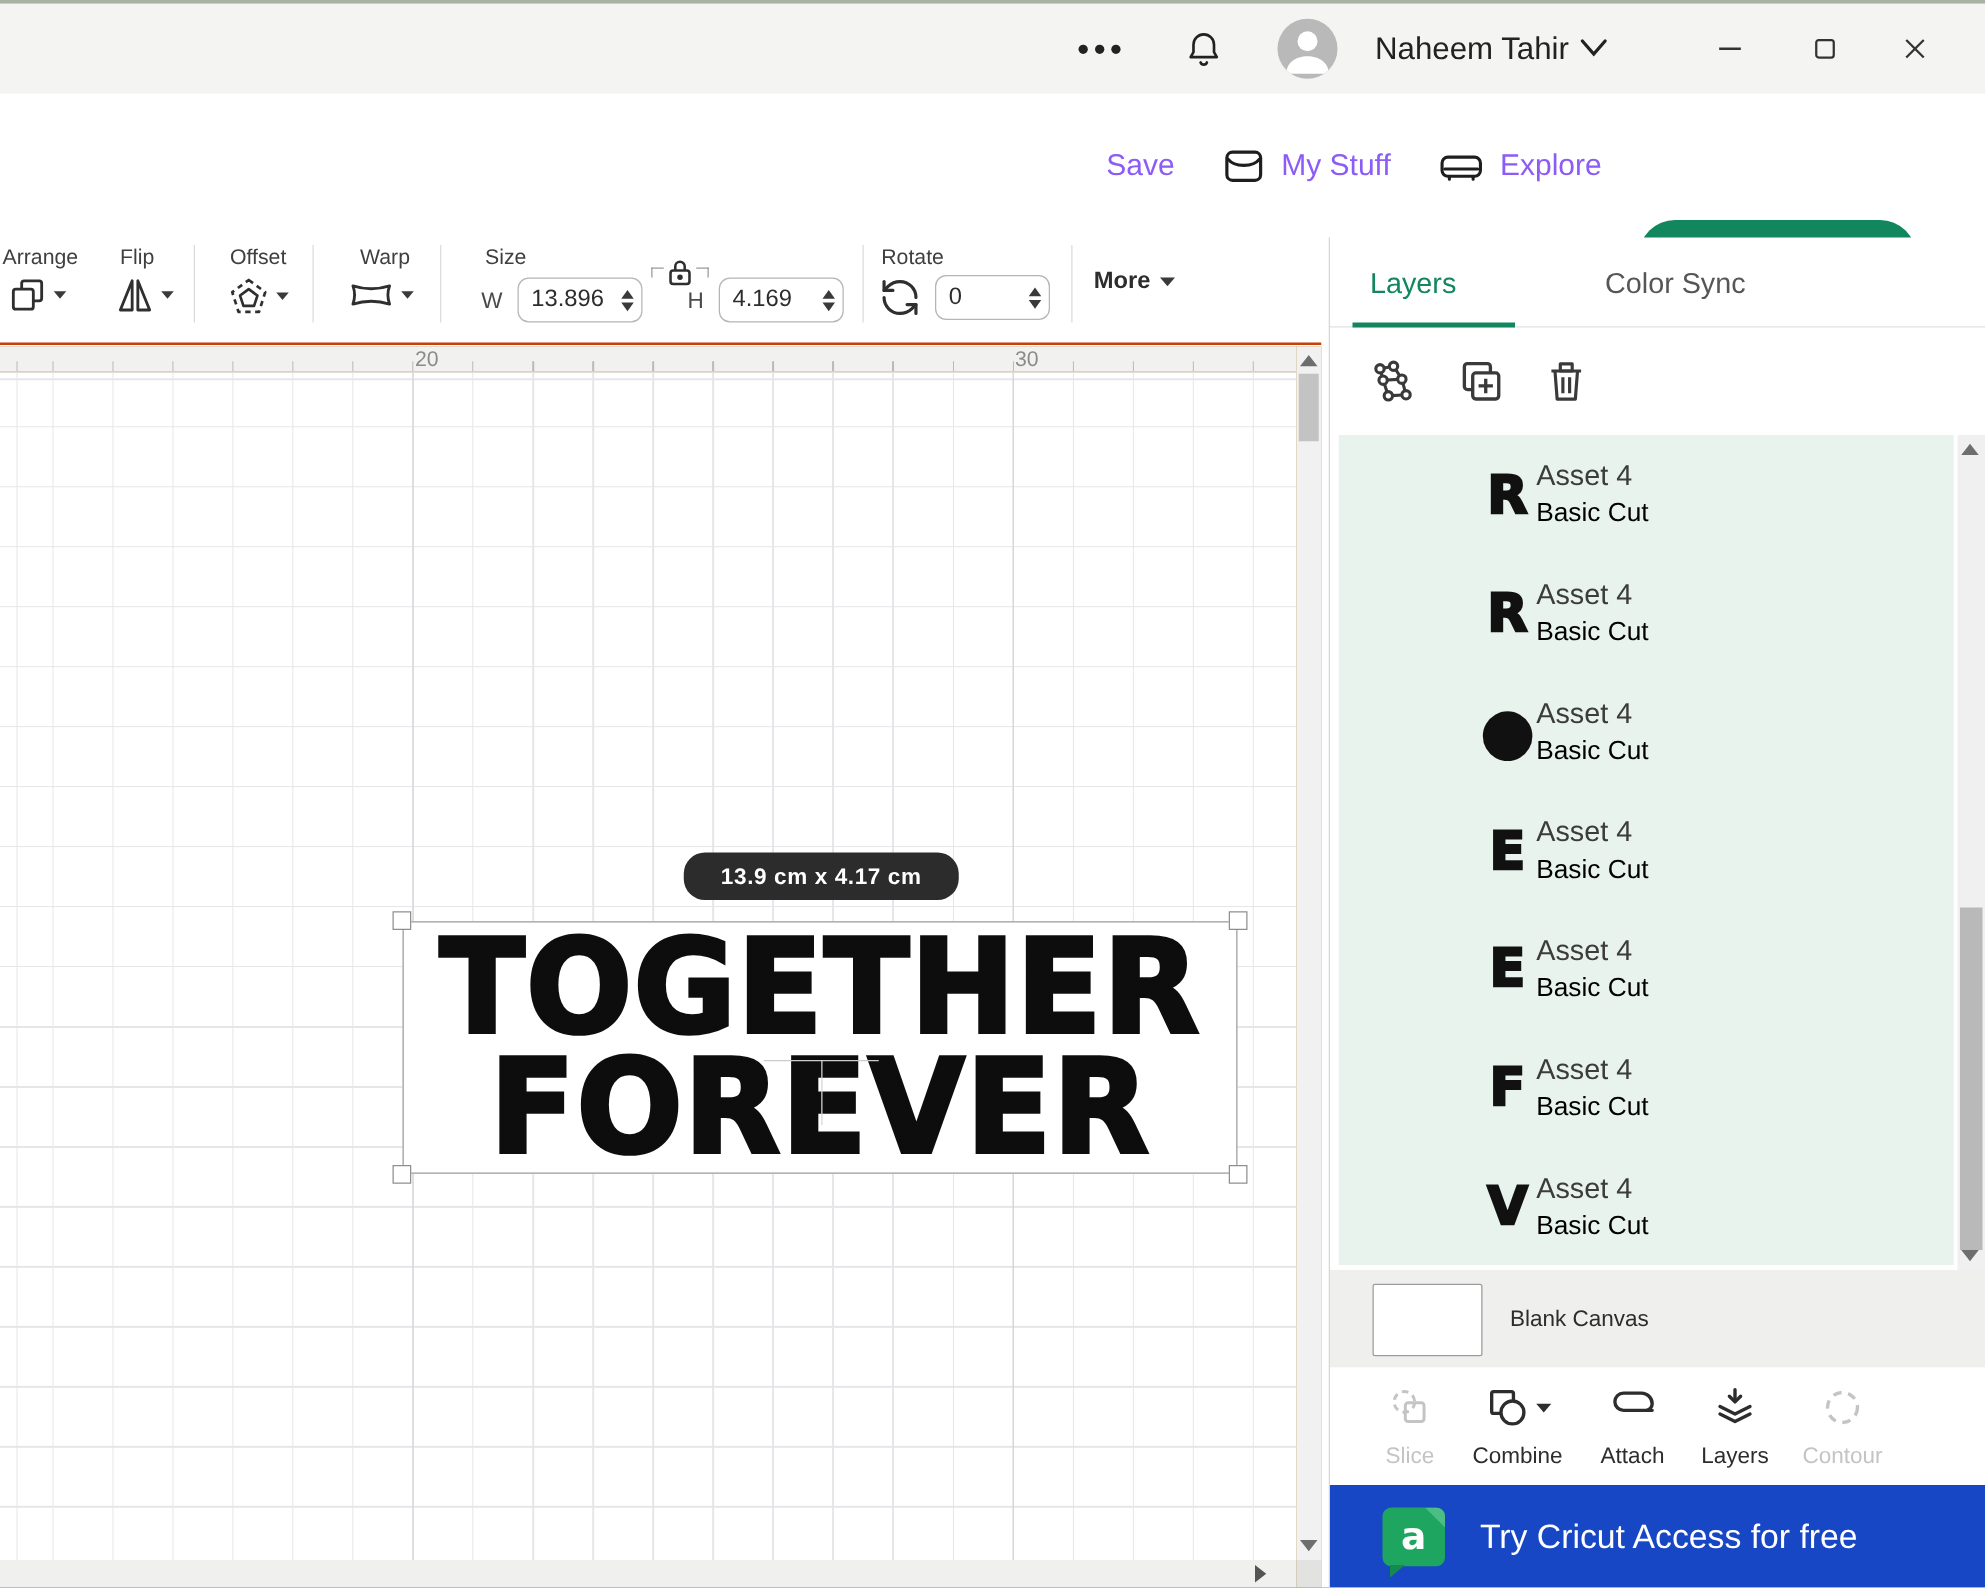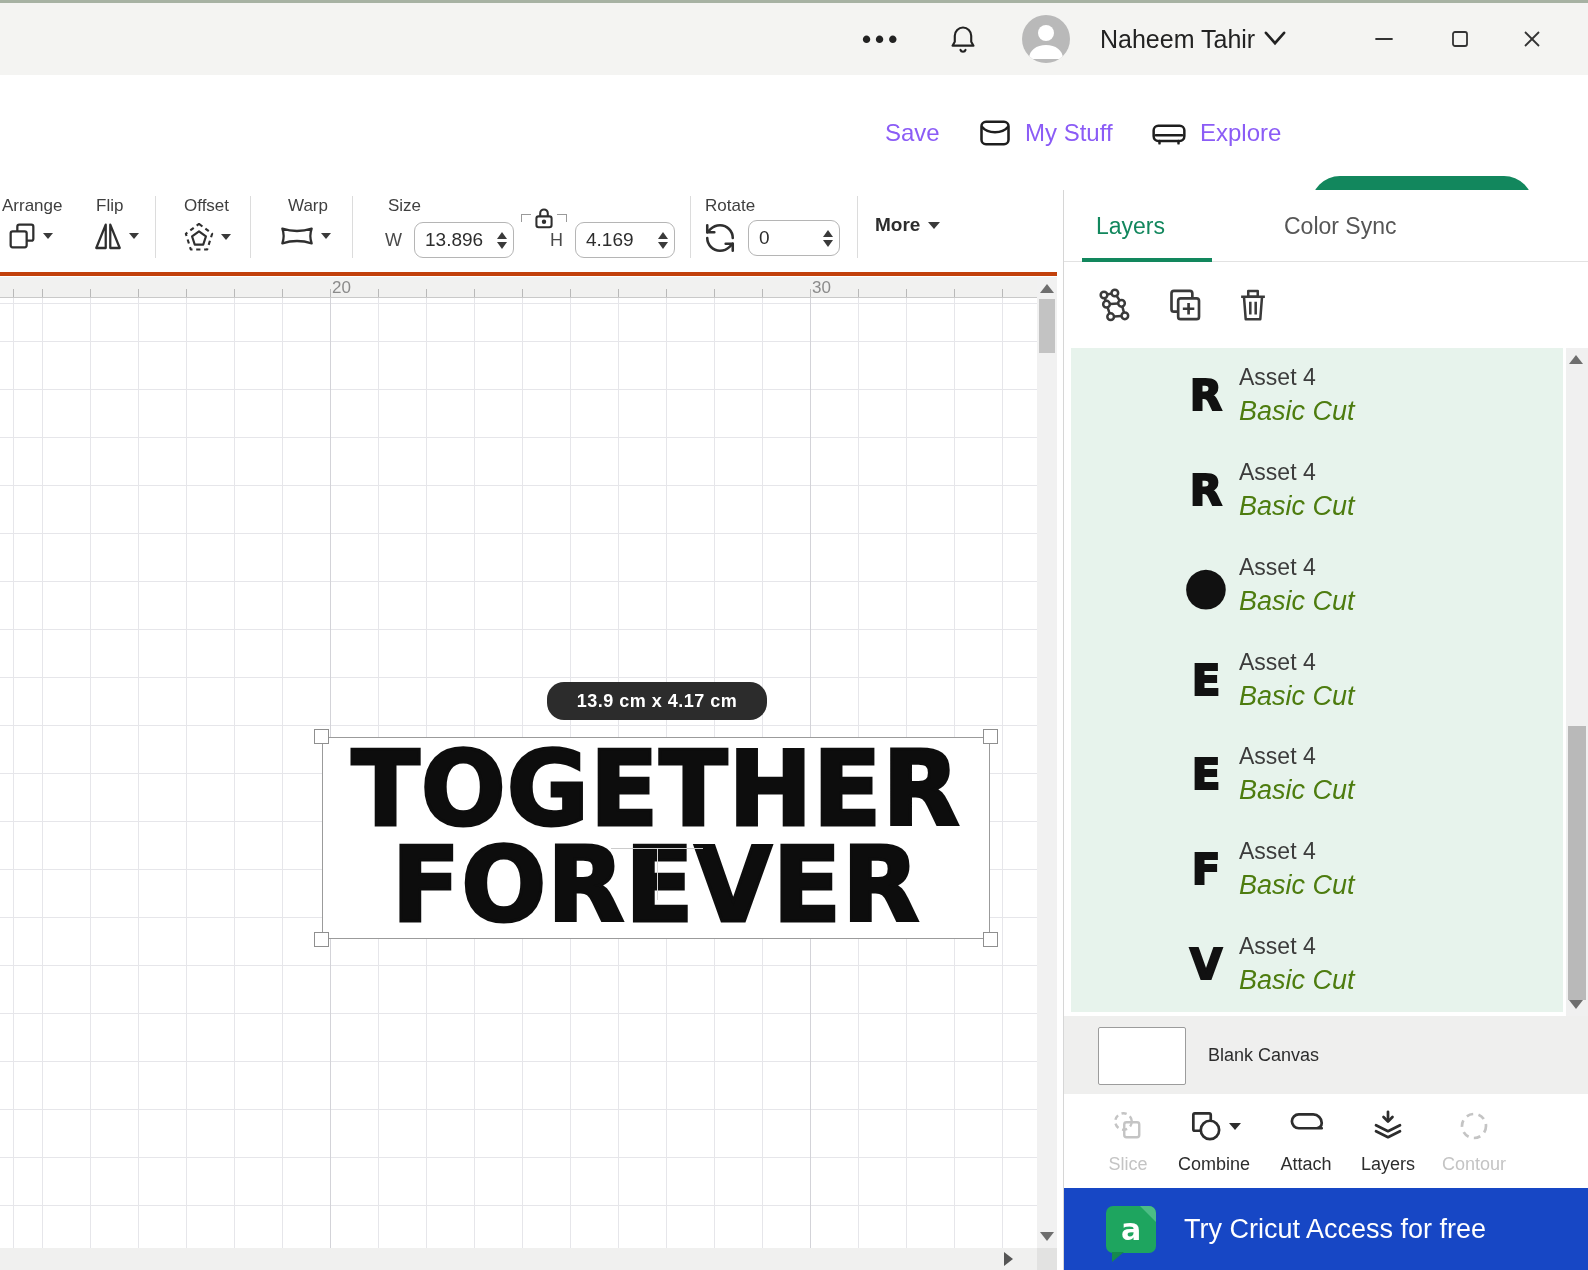--- a/index.html
+++ b/index.html
@@ -18,21 +18,21 @@
   .winbtn { position:absolute; top:18px; width:36px; height:36px; display:flex; align-items:center; justify-content:center; }
   .winbtn.min { left:1366px; } .winbtn.max { left:1442px; } .winbtn.close { left:1514px; }
 
   
   .header { position:absolute; top:75px; left:0; width:100%; height:115px; background:#fff; }
   .hdr-item { position:absolute; top:0; height:115px; display:flex; align-items:center; gap:12px; font-size:24px; color:#8b5cf6; cursor:pointer; }
   .hdr-save { left:885px; } .hdr-mystuff { left:977px; } .hdr-explore { left:1150px; }
   .make-btn { position:absolute; left:1311px; top:101px; width:222px; height:58px; border-radius:29px; background:#12875d; border:none; color:#fff; font-size:24px; font-weight:bold; font-family:"Liberation Sans",sans-serif; cursor:pointer; }
 
   
-  .toolbar { position:absolute; top:190px; left:0; width:1057px; height:86px; background:#fff; border-bottom:4px solid #c2410c; }
+  .toolbar { position:absolute; top:190px; left:0; width:1057px; height:86px; background:#fff; border-bottom:2px solid #c2410c; }
   .tb-label { position:absolute; top:6px; font-size:17px; color:#3f3f3f; }
   .tb-icon { position:absolute; top:30px; display:flex; align-items:center; gap:5px; color:#2f2f2f; }
   .tb-divider { position:absolute; top:6px; height:62px; width:1px; background:#dcdcdc; }
   .caret-down { width:0; height:0; border-left:6px solid transparent; border-right:6px solid transparent; border-top:7px solid #3a3a3a; }
   .caret-sm { width:0; height:0; border-left:5px solid transparent; border-right:5px solid transparent; border-top:6px solid #3a3a3a; }
   .num-field { display:flex; align-items:center; justify-content:space-between; width:100px; height:36px; border:1.5px solid #b5b5b5; border-radius:9px; padding:0 6px 0 10px; background:#fff; }
   .num-field input { border:none; outline:none; width:62px; font-size:19px; color:#2d2d2d; font-family:"Liberation Sans",sans-serif; background:transparent; }
   .stepper { display:flex; flex-direction:column; gap:3px; align-items:center; cursor:pointer; }
   .stepper .up { width:0; height:0; border-left:5px solid transparent; border-right:5px solid transparent; border-bottom:7px solid #3a3a3a; }
   .stepper .dn { width:0; height:0; border-left:5px solid transparent; border-right:5px solid transparent; border-top:7px solid #3a3a3a; }
@@ -84,23 +84,23 @@
   .tab.layers { left:32px; color:#12875d; font-weight:normal; }
   .tab.colorsync { left:220px; color:#565656; }
   .tab-underline { position:absolute; left:18px; bottom:-1px; width:130px; height:4px; background:#12875d; }
   .panel-icons { position:absolute; top:72px; left:0; width:100%; height:86px; display:flex; align-items:center; gap:30px; padding-left:30px; color:#3a3a3a; }
   .picon { cursor:pointer; display:flex; }
 
   .layer-list { position:absolute; top:158px; left:7px; width:492px; height:664px; background:#e7f3ec; display:flex; flex-direction:column; }
   .layer-row { flex:1; display:flex; align-items:center; cursor:pointer; }
   .layer-glyph { width:46px; margin-left:112px; text-align:center; font-family:"DejaVu Sans",sans-serif; font-weight:bold; font-size:42px; color:#111; -webkit-text-stroke:2px #111; }
   .layer-glyph.dot { font-size:52px; -webkit-text-stroke:0; }
-  .layer-meta { margin-left:10px; }
+  .layer-meta { }
   .layer-title { font-size:23px; color:#3c3c3c; }
-  .layer-sub { font-size:27px; color:#4d7c0f; margin-top:5px;font-style:italic; }
+  .layer-sub { font-size:21px; color:#000000; margin-top:5px; }
 
   .panel-scroll { position:absolute; right:0; top:158px; width:22px; height:668px; background:#f0f0f0; }
   .panel-scroll .thumb { position:absolute; left:2px; top:378px; width:18px; height:274px; background:#b9b9b9; }
 
   .blank-row { position:absolute; top:826px; left:0; width:100%; height:78px; background:#efefee;padding-left:28px; }
   .blank-thumb { position:absolute; left:34px; top:11px; width:88px; height:58px; background:#fff; border:1px solid #9c9c9c; border-radius:2px; cursor:pointer; }
   .blank-label { position:absolute; left:144px; top:0; height:78px; display:flex; align-items:center; font-size:18px; color:#2d2d2d; }
 
   .tools-row { position:absolute; top:904px; left:0; width:100%; height:71px; background:#fff; }
   .tool { position:absolute; top:10px; width:100px; display:flex; flex-direction:column; align-items:center; gap:6px; cursor:pointer; }

